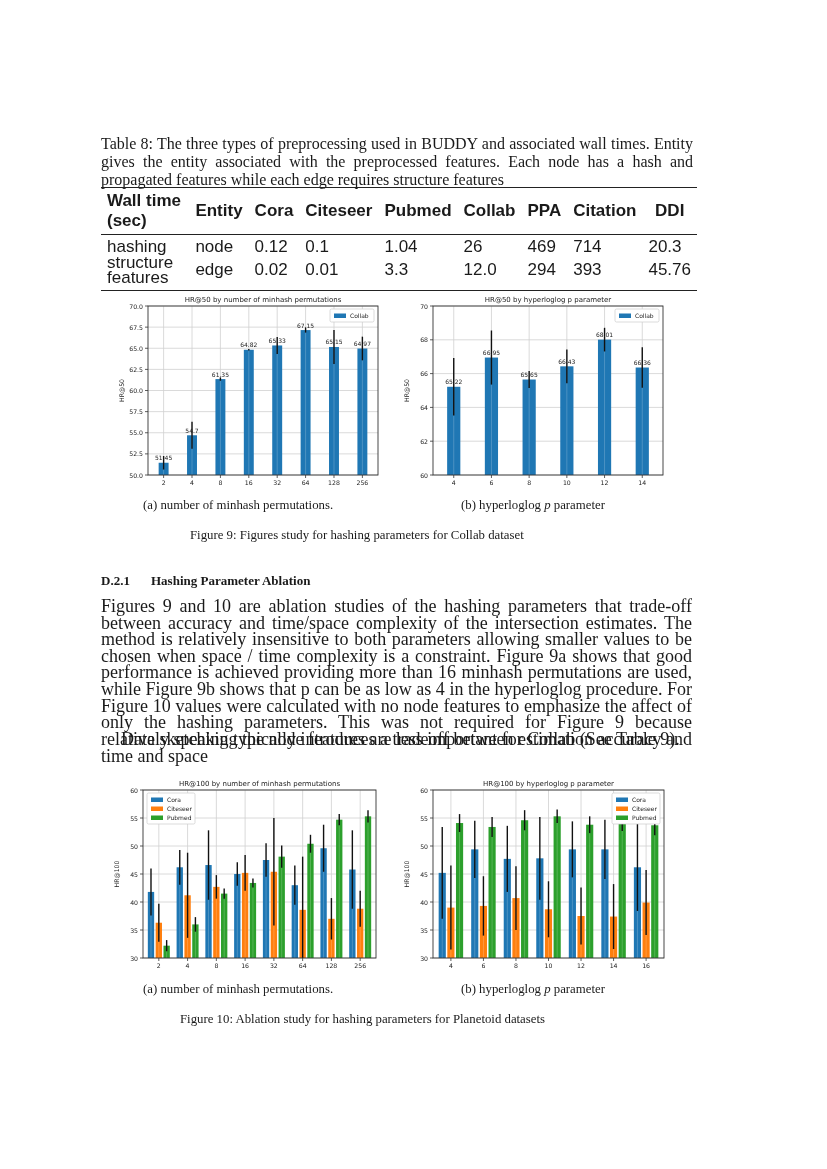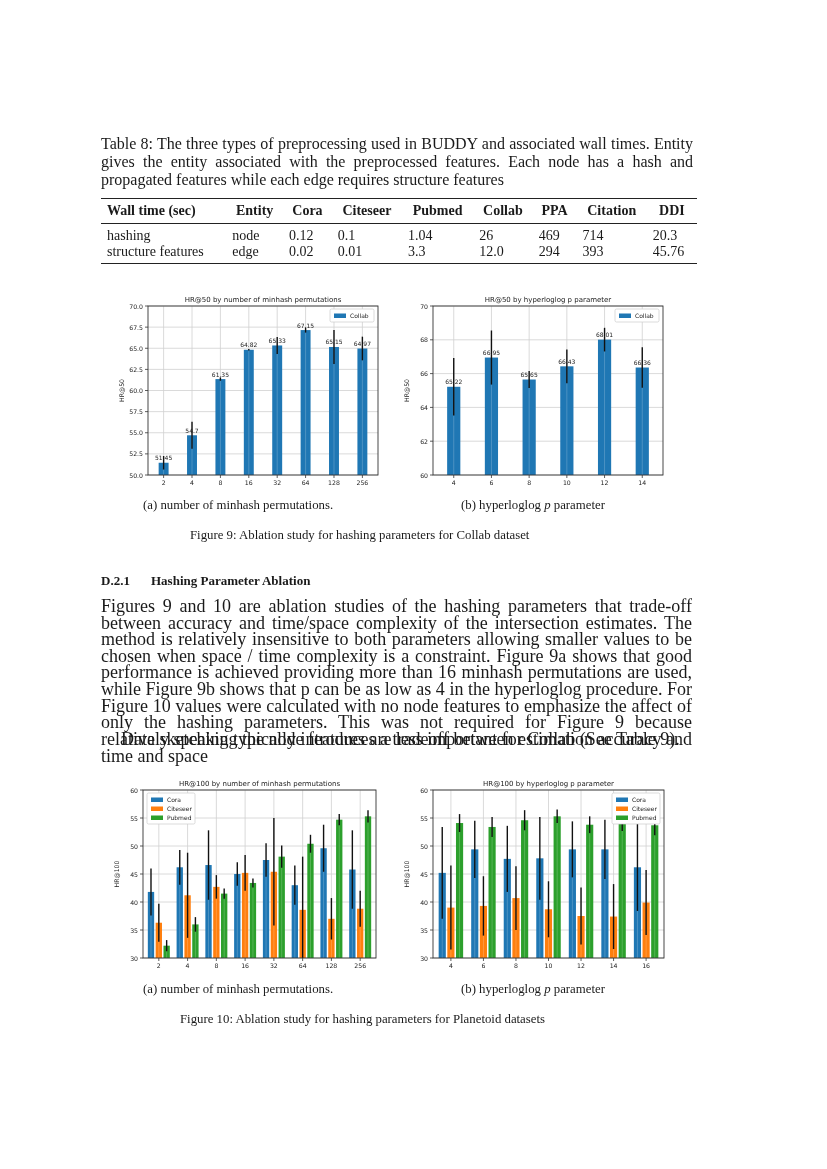--- a/index.html
+++ b/index.html
@@ -1,22 +1,22 @@
 <!DOCTYPE html>
 <html><head>
 <meta charset="utf-8">
 <style>
   html, body { margin: 0; padding: 0; background: #ffffff; }
   body { width: 827px; height: 1169px; position: relative; overflow: hidden;
          font-family: "DejaVu Serif", "Liberation Serif", serif; color: #1a1a1a; }
   .abs { position: absolute; }
   .caption { left: 101px; top: 135px; width: 592px; font-size: 16px; line-height: 18.2px;
              text-align: justify; font-family: "Liberation Serif", serif; }
-  table.wt { position: absolute; left: 101px; top: 198px; width: 596px; border-collapse: collapse;
-             font-family: Liberation Serif, serif; font-size: 14px; }
+  table.wt { position: absolute; left: 101px; top: 187px; width: 596px; border-collapse: collapse;
+             font-family: Liberation Sans, sans-serif; font-size: 17px; }
   table.wt thead tr { border-top: 1.5px solid #222; border-bottom: 1px solid #222; }
   table.wt tbody tr:last-child { border-bottom: 1.5px solid #222; margin-top: 16px; }
   table.wt th { font-weight: bold; padding: 3px 6px 3px 6px; height: 18px; }
   table.wt td { padding: 0 6px; text-align: left; line-height: 15.5px; }
   table.wt tbody tr:first-child td { padding-top: 4px; }
   table.wt tbody tr:last-child td { padding-bottom: 4px; }
   table.wt th:first-child, table.wt td:first-child { text-align: left; }
   .chart { position: absolute; }
   .chart svg { display: block; overflow: visible; }
   .subcap { position: absolute; font-family: "Liberation Serif", serif; font-size: 12.8px; }
@@ -232,21 +232,21 @@
       <text x="548" y="302" text-anchor="middle" font-size="7" font-family="&quot;DejaVu Sans&quot;, sans-serif" fill="#222">HR@50 by hyperloglog p parameter</text>
       <text x="0" y="0" text-anchor="middle" font-size="6.2" font-family="&quot;DejaVu Sans&quot;, sans-serif" fill="#222" transform="translate(409,390.5) rotate(-90)">HR@50</text>
       <rect x="615" y="309" width="44" height="13" fill="#fff" stroke="#ccc" stroke-width="0.7" rx="1.5"></rect>
       <rect x="619" y="313.5" width="12" height="4.5" fill="#1f77b4"></rect>
       <text x="635" y="318" font-size="6" font-family="&quot;DejaVu Sans&quot;, sans-serif" fill="#222">Collab</text>
     </svg>
   </div>
 
 <div class="subcap" style="left:143px;top:498px;">(a) number of minhash permutations.</div>
 <div class="subcap" style="left:461px;top:498px;"><span>(b) hyperloglog </span><i>p</i><span> parameter</span></div>
-<div class="figcap" style="left:190px;top:528px;">Figure 9: Ablation study for hashing parameters for Collab dataset</div>
+<div class="figcap" style="left:190px;top:528px;">Figure 9: Figures study for hashing parameters for Collab dataset</div>
 
 <div class="section"><span class="num">D.2.1</span><span>Hashing Parameter Ablation</span></div>
 
 <div class="para" style="top:598px;">Figures 9 and 10 are ablation studies of the hashing parameters that trade-off between accuracy and time/space complexity of the intersection estimates. The method is relatively insensitive to both parameters allowing smaller values to be chosen when space / time complexity is a constraint. Figure 9a shows that good performance is achieved providing more than 16 minhash permutations are used, while Figure 9b shows that p can be as low as 4 in the hyperloglog procedure. For Figure 10 values were calculated with no node features to emphasize the affect of only the hashing parameters. This was not required for Figure 9 because relatively speaking the node features are less important for Collab (See Table 9).</div>
 <div class="para indent" style="top:731px;">Data sketching typically introduces a tradeoff between estimation accuracy and time and space</div>
 
 <div class="chart" style="left:0;top:0;">
     <svg width="827" height="1169" viewBox="0 0 827 1169" style="position: absolute; left: 0px; top: 0px;">
       <line x1="143" x2="376" y1="958" y2="958" stroke="#d0d0d0" stroke-width="0.8"></line>
       <line x1="140" x2="143" y1="958" y2="958" stroke="#333" stroke-width="0.8"></line>

